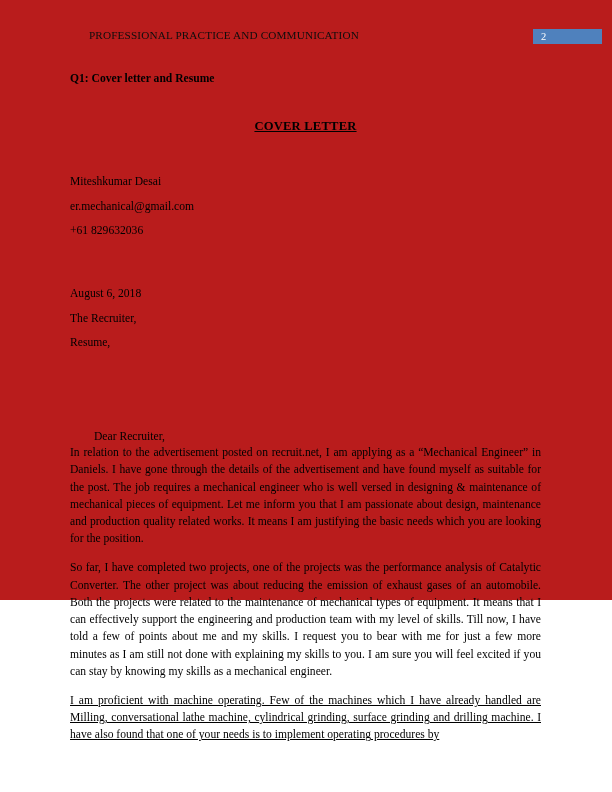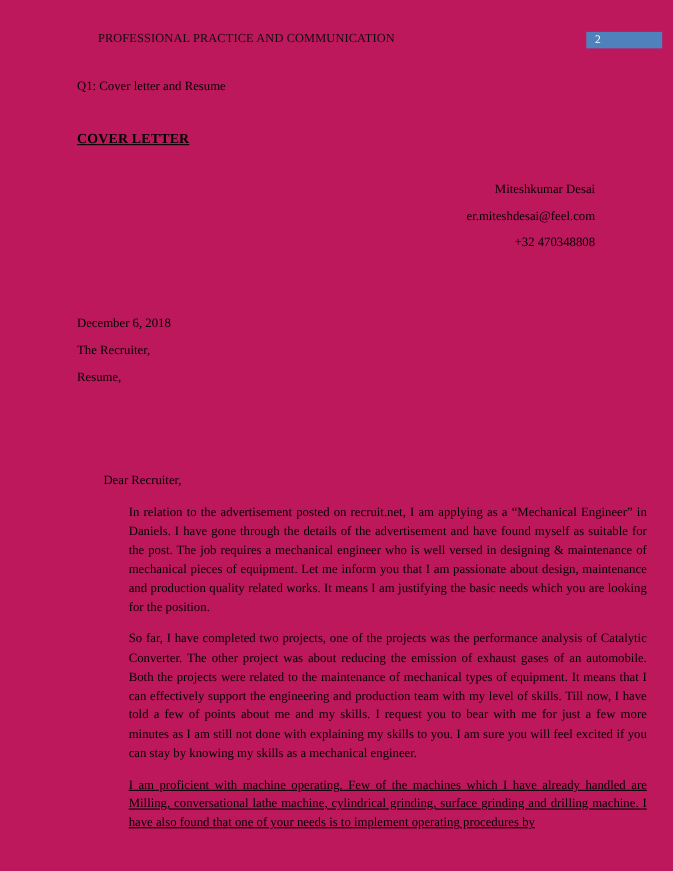--- a/index.html
+++ b/index.html
@@ -12,22 +12,22 @@
     height: 792px;
     position: relative;
     font-family: "Liberation Serif", "DejaVu Serif", serif;
     color: #000000;
     overflow: hidden;
   }
 
   .page {
     position: relative;
     width: 612px;
-    height: 792px;
-    background: #be185d;
+    height: 600px;
+    background: #b91c1c;
   }
 
   
   .header {
     position: absolute;
     left: 0;
     top: 28px;
     width: 612px;
     height: 20px;
   }
@@ -64,44 +64,43 @@
     left: 70px;
     top: 0;
     width: 471px;
   }
 
   .q-heading {
     position: absolute;
     left: 0;
     top: 71px;
     font-size: 11.6px;
-    font-weight: normal;
+    font-weight: bold;
     line-height: 15px;
     white-space: nowrap;
   }
 
   .doc-title {
     position: absolute;
     left: 0;
     top: 118px;
     width: 471px;
-    text-align: left;
+    text-align: center;
     font-size: 12.6px;
     font-weight: bold;
     line-height: 16px;
     text-decoration: underline;
     letter-spacing: 0.2px;
   }
 
   .addr-block {
     position: absolute;
     left: 0;
-    top: 164px;
+    top: 174px;
     width: 471px;
-    text-align: right;
   }
   .addr-block .line {
     font-size: 11.6px;
     line-height: 15px;
     margin-bottom: 9.5px;
     white-space: nowrap;
   }
 
   .recipient-block {
     position: absolute;
@@ -122,23 +121,22 @@
     top: 429px;
     font-size: 11.6px;
     line-height: 15px;
     white-space: nowrap;
     margin-left: 24px;
   }
 
   .body-paras {
     position: absolute;
     left: 0;
-    top: 457px;
+    top: 444px;
     width: 471px;
-    margin-left: 47px;
   }
   .body-para {
     font-size: 11.6px;
     line-height: 17.3px;
     text-align: justify;
     text-justify: inter-word;
     margin: 0 0 11.5px 0;
     hyphens: none;
   }
   .body-para:last-child {
@@ -159,26 +157,26 @@
   </div>
 
   <div class="content">
 
     <div class="q-heading">Q1: Cover letter and Resume</div>
 
     <div class="doc-title">COVER LETTER</div>
 
     <div class="addr-block">
       <div class="line">Miteshkumar Desai</div>
-      <div class="line">er.miteshdesai@feel.com</div>
-      <div class="line">+32 470348808</div>
+      <div class="line">er.mechanical@gmail.com</div>
+      <div class="line">+61 829632036</div>
     </div>
 
     <div class="recipient-block">
-      <div class="line">December 6, 2018</div>
+      <div class="line">August 6, 2018</div>
       <div class="line">The Recruiter,</div>
       <div class="line">Resume,</div>
     </div>
 
     <div class="salutation">Dear Recruiter,</div>
 
     <div class="body-paras">
       <p class="body-para">In relation to the advertisement posted on recruit.net, I am applying as a “Mechanical Engineer” in Daniels. I have gone through the details of the advertisement and have found myself as suitable for the post. The job requires a mechanical engineer who is well versed in designing &amp; maintenance of mechanical pieces of equipment. Let me inform you that I am passionate about design, maintenance and production quality related works. It means I am justifying the basic needs which you are looking for the position.</p>
       <p class="body-para">So far, I have completed two projects, one of the projects was the performance analysis of Catalytic Converter. The other project was about reducing the emission of exhaust gases of an automobile. Both the projects were related to the maintenance of mechanical types of equipment. It means that I can effectively support the engineering and production team with my level of skills. Till now, I have told a few of points about me and my skills. I request you to bear with me for just a few more minutes as I am still not done with explaining my skills to you. I am sure you will feel excited if you can stay by knowing my skills as a mechanical engineer.</p>
       <p class="body-para">I am proficient with machine operating. Few of the machines which I have already handled are Milling, conversational lathe machine, cylindrical grinding, surface grinding and drilling machine. I have also found that one of your needs is to implement operating procedures by</p>

